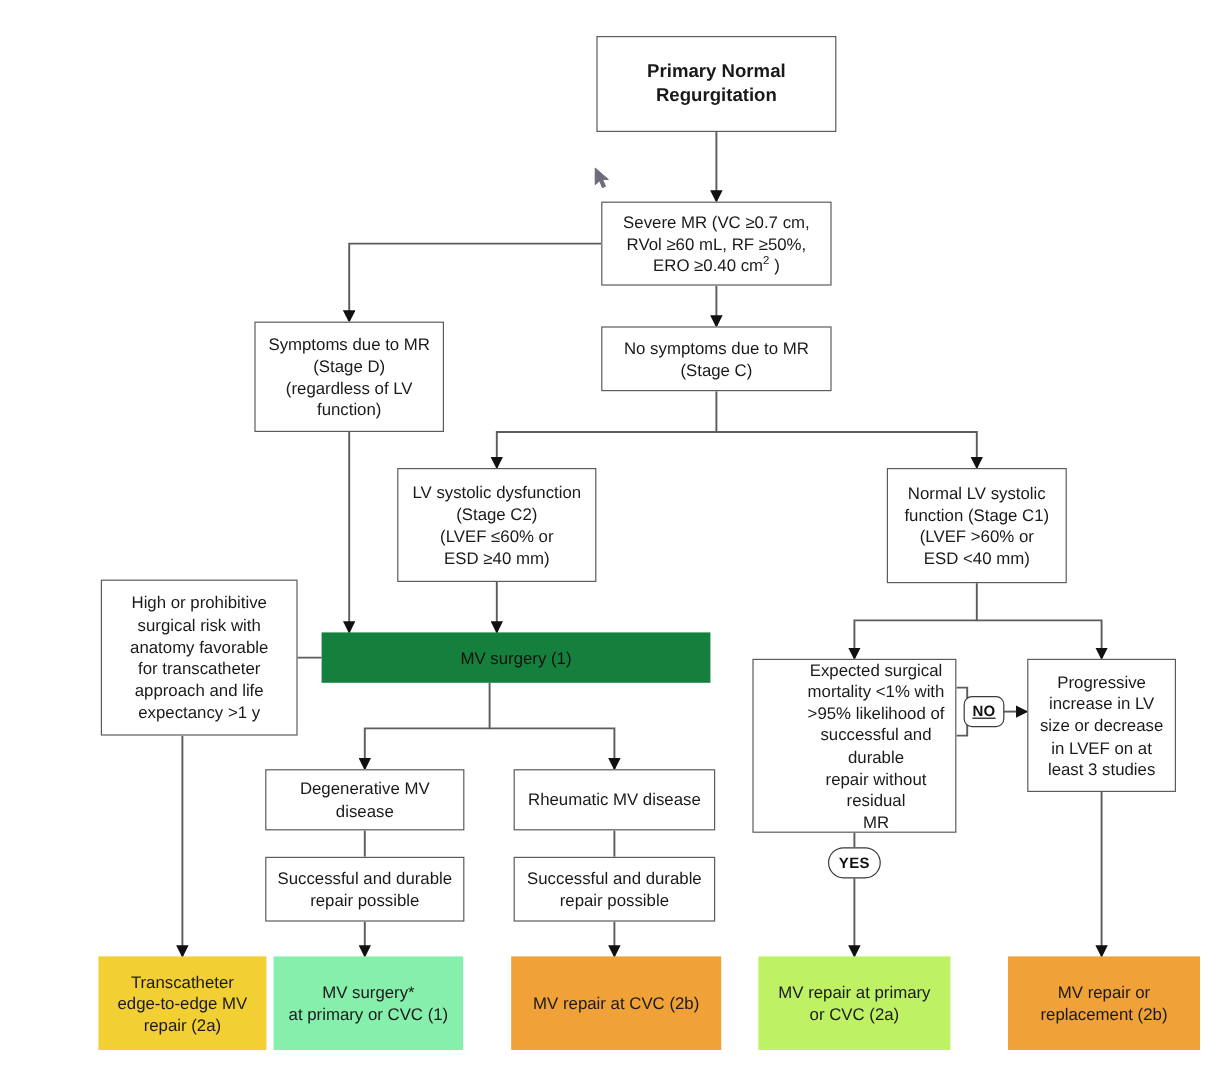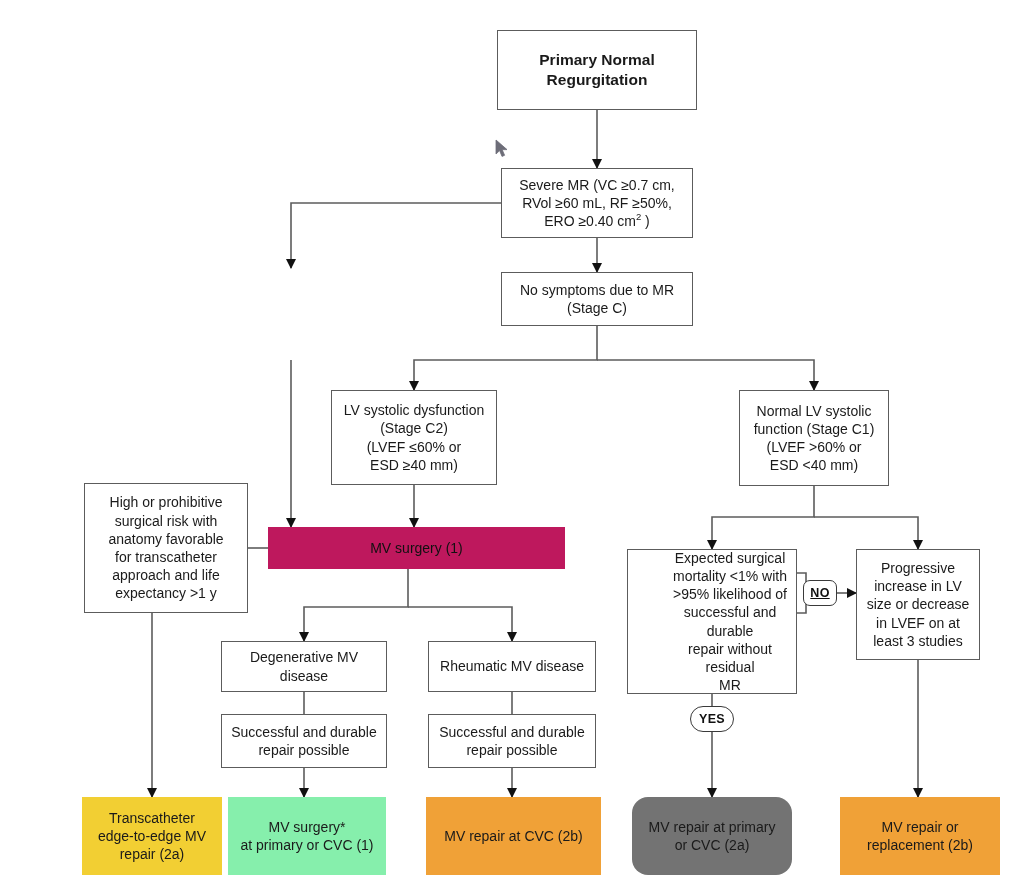--- a/index.html
+++ b/index.html
@@ -124,20 +124,24 @@
 
   <div class="node plain title-node" style="left:497px; top:30px; width:200px; height:80px;">Primary Normal
 Regurgitation</div>
 
   <div class="node plain fs14" style="left:501px; top:168px; width:192px; height:70px;">
     <span>Severe MR (VC ≥0.7 cm,
 RVol ≥60 mL, RF ≥50%,
 ERO ≥0.40 cm<sup>2</sup> )</span>
   </div>
 
+  <div class="node plain fs14" style="left:212px; top:268px; width:158px; height:92px;">Symptoms due to MR
+(Stage D)
+(regardless of LV
+function)</div>
 
   <div class="node plain fs14" style="left:501px; top:272px; width:192px; height:54px;">No symptoms due to MR
 (Stage C)</div>
 
   <div class="node plain fs14" style="left:331px; top:390px; width:166px; height:95px;">LV systolic dysfunction
 (Stage C2)
 (LVEF ≤60% or
 ESD ≥40 mm)</div>
 
   <div class="node plain fs14" style="left:739px; top:390px; width:150px; height:96px;">Normal LV systolic
@@ -145,21 +149,21 @@
 (LVEF &gt;60% or
 ESD &lt;40 mm)</div>
 
   <div class="node plain fs14" style="left:72px; top:483px; width:164px; height:130px;margin-left:12px;">High or prohibitive
 surgical risk with
 anatomy favorable
 for transcatheter
 approach and life
 expectancy &gt;1 y</div>
 
-  <div class="node fs14" style="left:268px; top:527px; width:297px; height:42px; background:#be185d; color:#111111;">MV surgery (1)</div>
+  <div class="node fs14" style="left:268px; top:527px; width:324px; height:42px; background:#15803d; color:#111111;">MV surgery (1)</div>
 
   <div class="node plain fs14" style="left:221px; top:641px; width:166px; height:51px;">Degenerative MV
 disease</div>
 
   <div class="node plain fs14" style="left:221px; top:714px; width:166px; height:54px;">Successful and durable
 repair possible</div>
 
   <div class="node plain fs14" style="left:428px; top:641px; width:168px; height:51px;">Rheumatic MV disease</div>
 
   <div class="node plain fs14" style="left:428px; top:714px; width:168px; height:54px;">Successful and durable
@@ -180,21 +184,21 @@
 
   <div class="node fs14" style="left:82px; top:797px; width:140px; height:78px; background:#f2cf33;">Transcatheter
 edge-to-edge MV
 repair (2a)</div>
 
   <div class="node fs14" style="left:228px; top:797px; width:158px; height:78px; background:#86efac;">MV surgery*
 at primary or CVC (1)</div>
 
   <div class="node fs14" style="left:426px; top:797px; width:175px; height:78px; background:#f0a137;">MV repair at CVC (2b)</div>
 
-  <div class="node fs14" style="left:632px; top:797px; width:160px; height:78px; background:#737373;border-radius:16px;">MV repair at primary
+  <div class="node fs14" style="left:632px; top:797px; width:160px; height:78px; background:#bef264;">MV repair at primary
 or CVC (2a)</div>
 
   <div class="node fs14" style="left:840px; top:797px; width:160px; height:78px; background:#f0a137;">MV repair or
 replacement (2b)</div>
 
   <div class="badge" style="left:803px; top:580px; width:34px; height:26px;text-decoration:underline;">NO</div>
 
   <div class="badge" style="left:690px; top:706px; width:44px; height:26px;border-radius:13px;">YES</div>
 
   <div class="cursor" style="left:495px; top:139px;">

